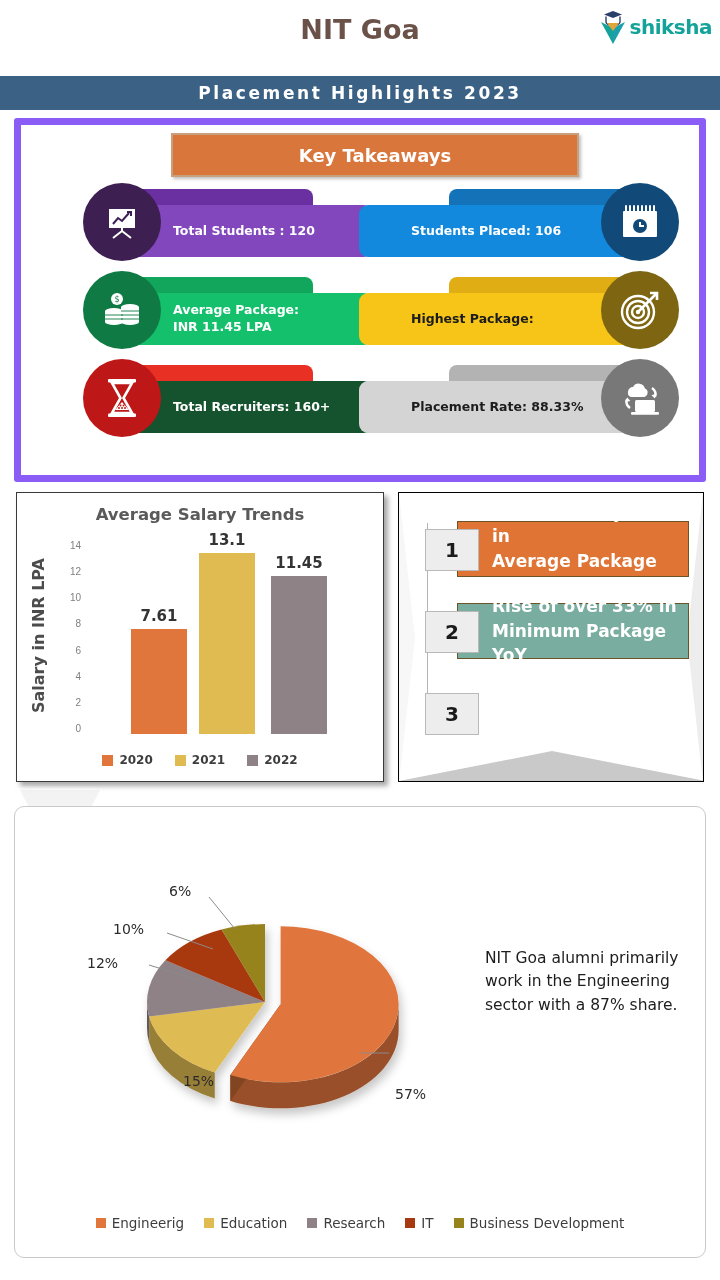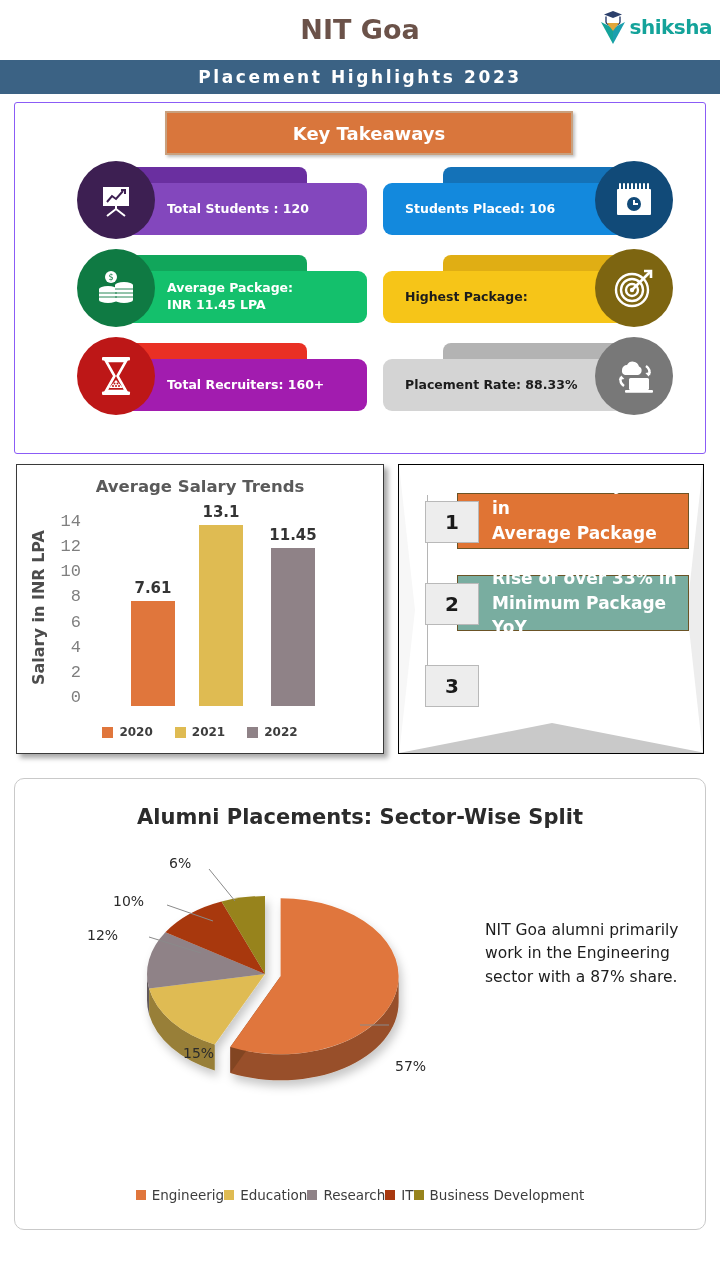--- a/index.html
+++ b/index.html
@@ -40,21 +40,21 @@
     border-right: 40px solid transparent;
     border-top: 78px solid #f3f3f3;
   }
   .wm-m1 { left: 106px; top: 620px; }
   .wm-m2 { left: 296px; top: 660px; }
   .wm-m3 { left: 20px; top: 790px; }
 
   
   .header {
     position: relative;
-    height: 60px;
+    height: 76px;
     z-index: 2;
     border-radius: 23px;
   }
   .brand-title {
     position: absolute;
     left: 0; right: 0; top: 14px;
     text-align: center;
     font-family: "DejaVu Sans", sans-serif;
     font-size: 27px;
     font-weight: 700;
@@ -90,21 +90,21 @@
     font-family: "DejaVu Sans", sans-serif;
     font-size: 17px;
     font-weight: 700;
     letter-spacing: 2.6px;
   }
 
   
   .kt-panel {
     position: relative;
     margin: 8px 14px 0 14px;
-    border: 1px solid #8b5cf6;
+    border: 7px solid #8b5cf6;
     border-radius: 3px;
     background: #ffffff;
     height: 350px;
     z-index: 2;
     overflow: hidden;
   }
   .kt-title-wrap {
     position: absolute;
     left: 150px;
     top: 8px;
@@ -154,21 +154,21 @@
     top: 22px;
     width: 260px;
     height: 52px;
     border-radius: 9px;
     display: flex;
     align-items: center;
   }
   .card.left  .tab  { left: 30px; }
   .card.left  .body { left: 30px; }
   .card.right .tab  { right: 30px; }
-  .card.right .body { right: 30px; }
+  .card.right .body { right: 30px; padding-left: 30px; }
 
   .card .label {
     font-family: "DejaVu Sans", sans-serif;
     font-size: 12.5px;
     font-weight: 700;
     line-height: 1.35;
     width: 100%;
   }
   .card.left  .label { padding-left: 60px; }
   .card.right .label { padding-left: 22px; }
@@ -238,36 +238,36 @@
     left: 36px;
     top: 48px;
     width: 28px;
     height: 193px;
     display: flex;
     flex-direction: column;
     justify-content: space-between;
     align-items: flex-end;
   }
   .y-ticks div {
-    font-family: Liberation Mono, monospace;
-    font-size: 17px;
+    font-family: Liberation Sans, sans-serif;
+    font-size: 10px;
     color: #7f7f7f;
     line-height: 1;
   }
   .plot {
     position: absolute;
     left: 72px;
     right: 16px;
     top: 48px;
     height: 193px;
   }
   .bar-slot {
     position: absolute;
     bottom: 0;
-    width: 44px;
+    width: 56px;
     height: 100%;
   }
   .bar {
     position: absolute;
     bottom: 0;
     width: 100%;
   }
   .bar-val {
     position: absolute;
     left: -12px;
@@ -437,20 +437,21 @@
     color: #2b2b2b;
     white-space: nowrap;
   }
   .pie-legend {
     position: absolute;
     left: 0; right: 0;
     bottom: 26px;
     display: flex;
     justify-content: center;
     align-items: flex-start;
+    gap: 20px;
   }
   .pl-item { display: flex; align-items: center; gap: 6px; }
   .pl-swatch { width: 10px; height: 10px; }
   .pl-label {
     font-family: "DejaVu Sans", sans-serif;
     font-size: 13.5px;
     color: #3d3d3d;
   }
 </style>
 </head>
@@ -575,21 +576,21 @@
               <circle cx="20" cy="24" r="2.2" fill="#ffffff"></circle>
               <path d="M20 24 L39 5" stroke="#ffffff" stroke-width="2.6" fill="none"></path>
               <path d="M32 5 L39 5 L39 12" fill="none" stroke="#ffffff" stroke-width="2.6"></path>
             </svg>
           </div>
         </div>
       </div>
       <div class="kt-row">
         <div class="card left">
           <div class="tab" style="background: rgb(233, 48, 36);"></div>
-          <div class="body" style="background: #a21caf;">
+          <div class="body" style="background: #14532d;">
             <div class="label" style="color: rgb(255, 255, 255);">Total Recruiters: 160+</div>
           </div>
           <div class="iconcirc" style="background: rgb(189, 23, 23);">
             <svg width="38" height="42" viewBox="0 0 38 42">
               <g fill="#ffffff">
                 <rect x="5" y="2" width="28" height="3.5" rx="1"></rect>
                 <rect x="5" y="36.5" width="28" height="3.5" rx="1"></rect>
               </g>
               <path d="M9 6 H29 L20.5 21 L29 36 H9 L17.5 21 Z" fill="none" stroke="#ffffff" stroke-width="2.6"></path>
               <path d="M12 33 H26 L19 25 Z" fill="#ffffff"></path>
@@ -698,21 +699,20 @@
         </div>
         <div class="litem" style="top: 192px;">
           <div class="num">3</div>
         </div>
       </div>
   </div>
 
 </div>
 
 <div class="piebox">
-  <div class="pie-title">Alumni Placements: Sector-Wise Split</div>
 
   <div class="pie-stage">
     <svg width="330" height="270" viewBox="0 0 330 270">
       <defs>
         <filter id="softshadow" x="-20%" y="-20%" width="150%" height="150%">
           <feDropShadow dx="3" dy="6" stdDeviation="5" flood-color="#000" flood-opacity="0.22"></feDropShadow>
         </filter>
       </defs>
       <g id="pie-group" filter="url(#softshadow)">
           <path d="M 44.090104414014746 139.61574253768654 A 118 78 0 0 1 42 125.00000000000001 L 42 151 A 118 78 0 0 0 44.090104414014746 165.61574253768654 Z" fill="rgb(97,88,92)"></path>

